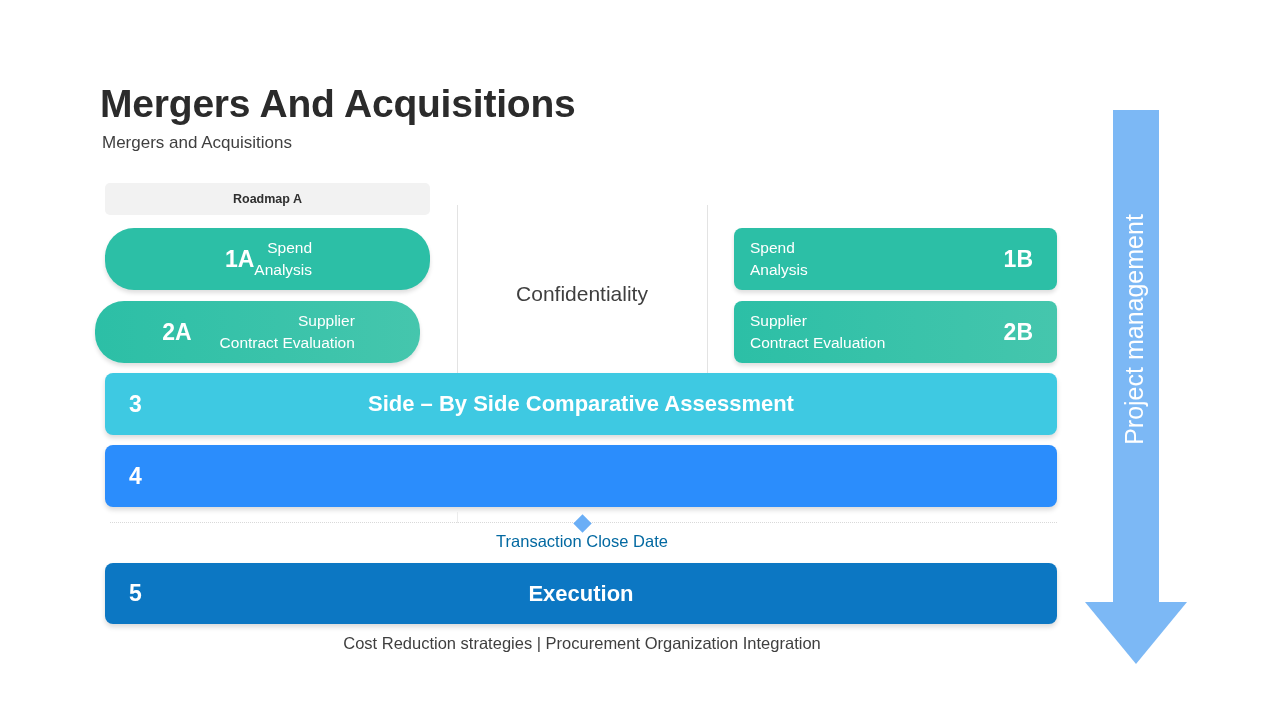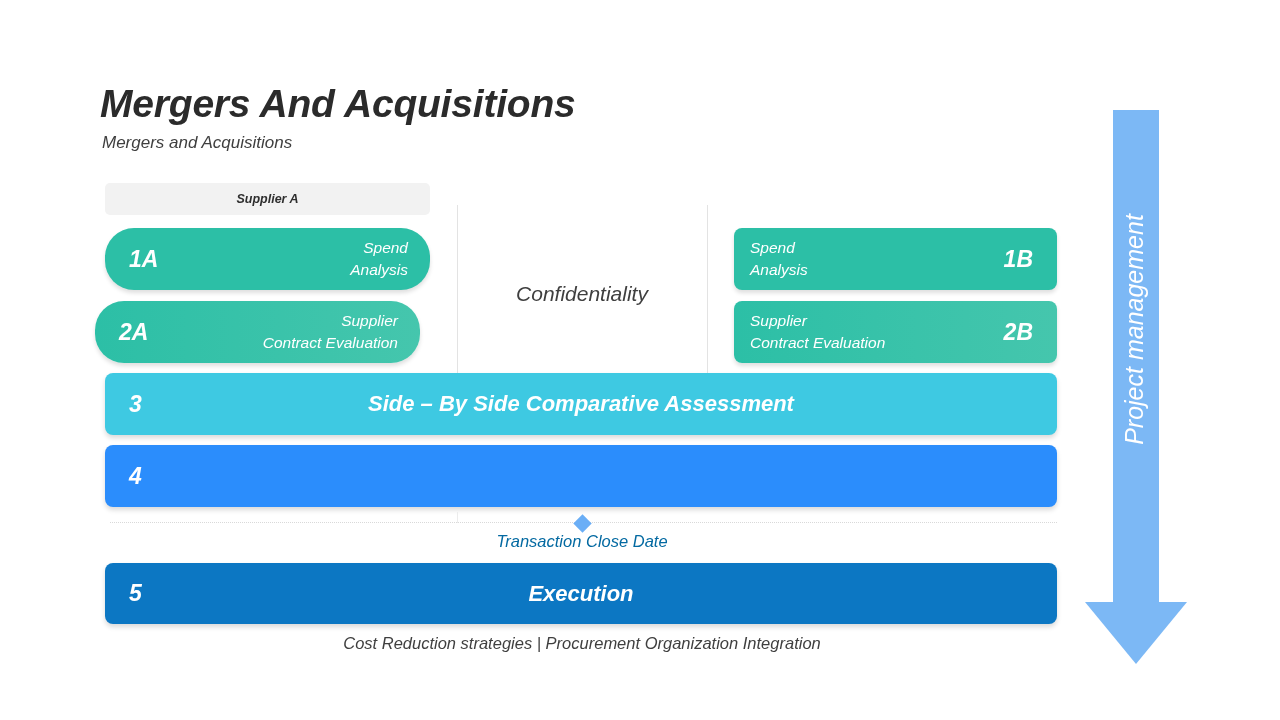--- a/index.html
+++ b/index.html
@@ -2,21 +2,21 @@
 <html><head>
 <meta charset="utf-8">
 <style>
   * { box-sizing: border-box; margin: 0; padding: 0; }
   html, body {
     width: 1280px; height: 720px;
     background: #ffffff;
     font-family: "Liberation Sans", sans-serif;
     overflow: hidden;
   }
-  .slide { position: relative; width: 1280px; height: 720px; background: #fff; font-style: italic; }
+  .slide { position: relative; width: 1280px; height: 720px; background: #fff; }
 
   
   .title {
     position: absolute; left: 100px; top: 82px;
     font-size: 39px; font-weight: bold; color: #2b2b2b;
     letter-spacing: -0.2px; white-space: nowrap;
   }
   .subtitle {
     position: absolute; left: 102px; top: 133px;
     font-size: 17px; color: #3f3f3f; white-space: nowrap;
@@ -54,21 +54,21 @@
     color: #ffffff; overflow: hidden;
   }
   .stepbox .num {
     font-size: 23px; font-weight: bold; line-height: 1;
     white-space: nowrap;
   }
   .stepbox .lbl {
     font-size: 15.5px; line-height: 1.45;
   }
   
-  .side-a { justify-content: space-between; padding: 0 22px 0 24px; border-radius: 29px; }
+  .side-a { justify-content: center; padding: 0 22px 0 24px; border-radius: 29px; }
   .side-a .lbl { text-align: right; }
   
   .side-b { justify-content: space-between; padding: 0 24px 0 16px; }
   .side-b .lbl { text-align: left; }
 
   #box-1a { left: 105px; top: 228px; width: 325px; background: #2cbfa6; }
   #box-2a { left: 95px; top: 301px; width: 325px;
             background: linear-gradient(90deg, #2cbfa6 0%, #45c6ad 100%); gap: 28px; }
   #box-1b { left: 734px; top: 228px; width: 323px; background: #2cbfa6; }
   #box-2b { left: 734px; top: 301px; width: 323px;
@@ -140,21 +140,21 @@
 </style>
 </head>
 <body>
 
 <div class="slide">
 
   <div class="title">Mergers And Acquisitions</div>
   <div class="subtitle">Mergers and Acquisitions</div>
 
   <div class="col-head" id="head-a">
-    <span>Supplier A</span>
+    <span>Roadmap A</span>
   </div>
 
   <div class="vdiv" id="vdiv-l"></div>
   <div class="vdiv" id="vdiv-r"></div>
 
   <div class="confidentiality">Confidentiality</div>
 
   <div class="stepbox side-a" id="box-1a">
     <span class="num">1A</span>
     <span class="lbl">

